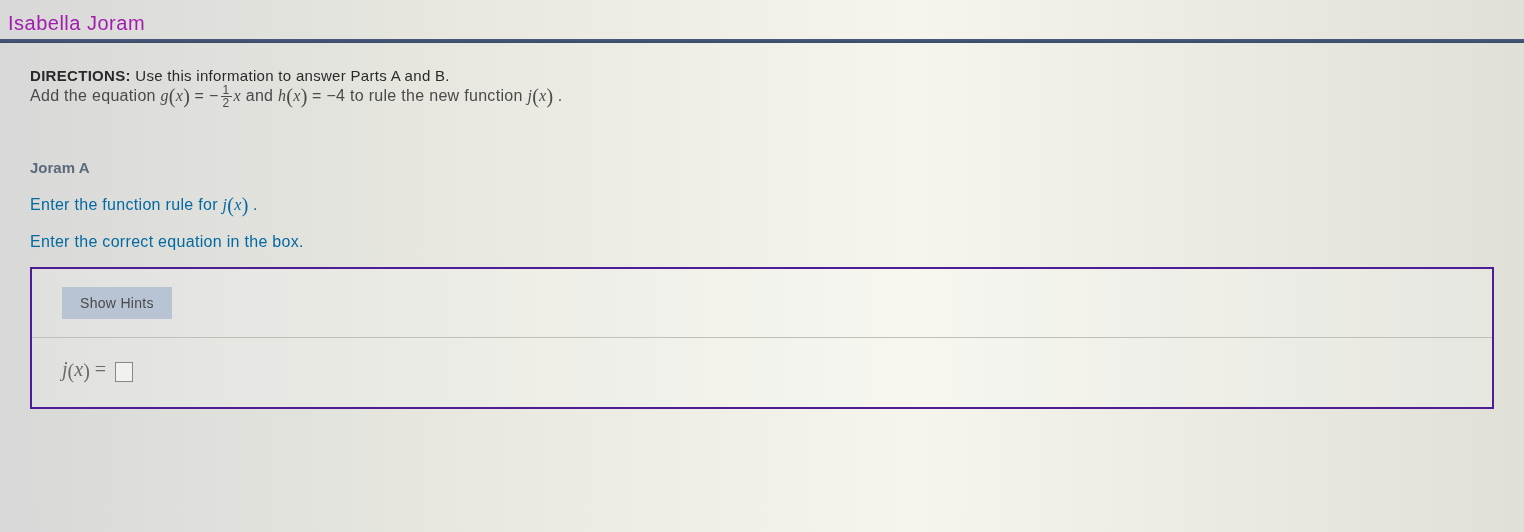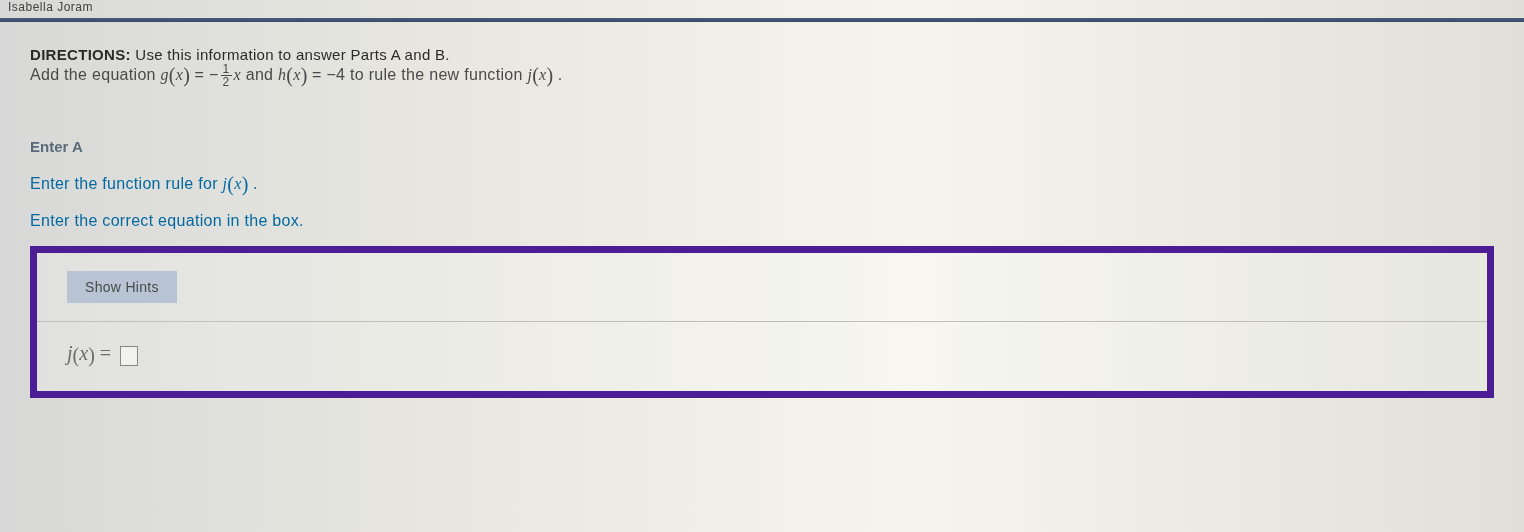--- a/index.html
+++ b/index.html
@@ -9,23 +9,23 @@
     }
     body {
       font-family: Arial, sans-serif;
       background: linear-gradient(to right, #d8d8d8 0%, #e8e8e0 30%, #f5f5ed 60%, #e0e0d8 100%);
       width: 1524px;
       height: 532px;
       position: relative;
       overflow: hidden;
     }
     .username {
-      font-size: 12px;
-      color: #404040;
-      padding: 0 0 4px 8px;
+      font-size: 20px;
+      color: #a21caf;
+      padding: 12px 0 4px 8px;
       letter-spacing: 0.5px;
     }
     .divider {
       height: 4px;
       background: linear-gradient(to bottom, #4a5a7a, #3a4a6a);
       width: 100%;
       margin-bottom: 24px;
     }
     .content {
       padding: 0 30px;
@@ -77,21 +77,21 @@
       color: #5a6a7a;
       margin-bottom: 18px;
     }
     .instruction {
       font-size: 16px;
       color: #0369a1;
       margin-bottom: 16px;
       letter-spacing: 0.3px;
     }
     .answer-container {
-      border: 7px solid #4c1d95;
+      border: 2px solid #4c1d95;
       background: rgba(255,255,255,0.2);
       margin-top: 12px;
     }
     .hints-row {
       padding: 18px 30px;
       border-bottom: 1px solid #c0c0b8;
     }
     .show-hints-btn {
       display: inline-block;
       background: #b8c4d4;
@@ -145,21 +145,21 @@
       <span>h</span><span class="math-paren">(</span><span>x</span><span class="math-paren">)</span>
     </span>
     <span> = </span>
     <span>−4</span>
     <span> to rule the new function </span>
     <span class="math">
       <span>j</span><span class="math-paren">(</span><span>x</span><span class="math-paren">)</span>
     </span><span>.</span>
   </div>
 
-  <div class="part-label">Enter A</div>
+  <div class="part-label">Joram A</div>
 
   <div class="instruction">
     <span>Enter the function rule for </span>
     <span class="math">
       <span>j</span><span class="math-paren">(</span><span>x</span><span class="math-paren">)</span>
     </span><span>.</span>
   </div>
 
   <div class="instruction">Enter the correct equation in the box.</div>
 

